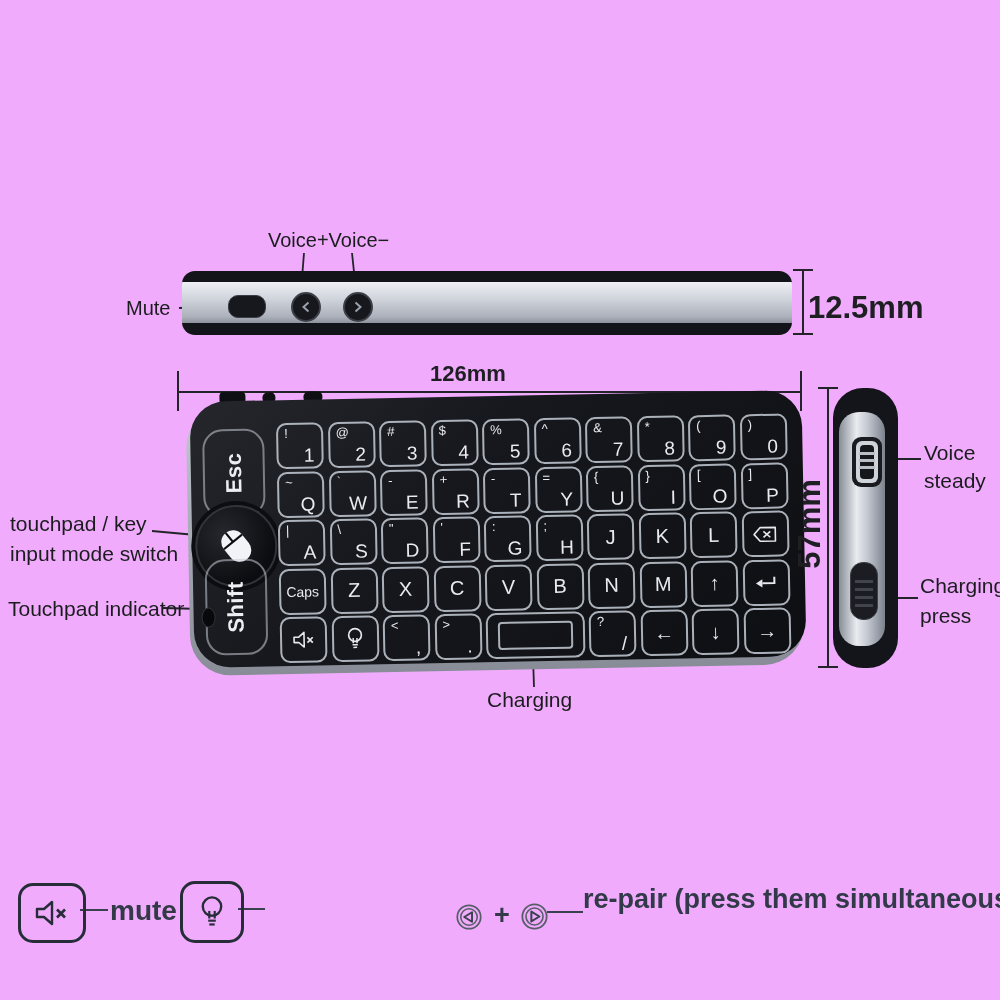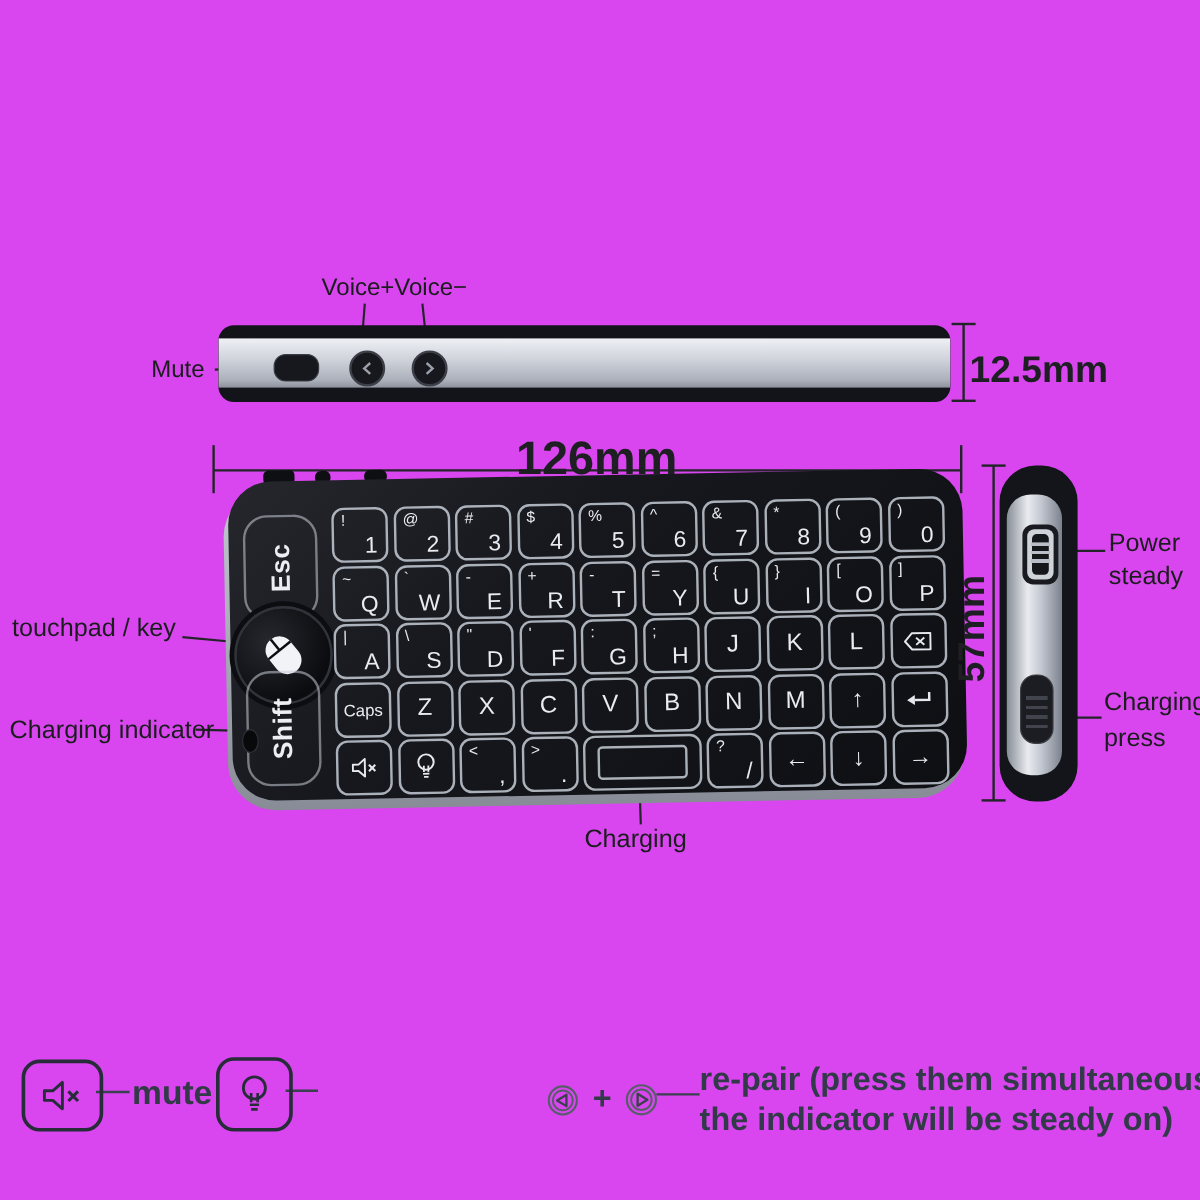--- a/index.html
+++ b/index.html
@@ -1,16 +1,16 @@
 <!DOCTYPE html>
 <html><head>
 <meta charset="utf-8">
 <style>
   html,body{margin:0;padding:0;background:#fff;}
-  .canvas{position:relative;width:1000px;height:1000px;background:#d946ef;overflow:hidden;
+  .canvas{position:relative;width:1000px;height:1000px;background:#f0abfc;overflow:hidden;
           font-family:"Liberation Sans", sans-serif;color:#1b1c1e;}
   .abs{position:absolute;}
   svg.lines{position:absolute;left:0;top:0;width:1000px;height:1000px;pointer-events:none;}
   .lbl{position:absolute;font-size:21px;color:#1b1c1e;white-space:nowrap;}
   .dim{position:absolute;font-weight:bold;color:#1e1f22;white-space:nowrap;}
 
   
   .tv-body{position:absolute;left:182px;top:271px;width:610px;height:64px;border-radius:13px;
            background:#131419;overflow:hidden;}
   .tv-silver{position:absolute;left:0;right:0;top:11px;height:41px;
@@ -115,21 +115,21 @@
         </svg>
     </div>
     <div class="tv-circ" style="left:161px;">
       <svg width="10" height="12" viewBox="0 0 10 12">
         <polyline points="2.5,1.5 7.5,6 2.5,10.5" fill="none" stroke="#9aa0ab" stroke-width="2"></polyline>
         </svg>
     </div>
   </div>
 
   <div class="dim" style="left:808px;top:290px;font-size:31px;">12.5mm</div>
-  <div class="dim" style="left:430px;top:361px;font-size:39px;">126mm</div>
+  <div class="dim" style="left:430px;top:361px;font-size:22px;">126mm</div>
 
   <div class="mv-rot">
     <div class="bump" style="left:222px;top:387px;width:26px;height:12px;border-radius:4px;"></div>
     <div class="bump" style="left:265px;top:388px;width:13px;height:11px;border-radius:5px;"></div>
     <div class="bump" style="left:306px;top:388px;width:19px;height:11px;border-radius:5px;"></div>
     <div class="mv-under"></div>
 
     <div class="mv-body">
       <div class="side-outline" style="top:28px;height:84px;">
         <span class="rot-txt">Esc</span>
@@ -339,35 +339,36 @@
           <div class="key" style="left: 549.5px; top: 217px; width: 43px; height: 42px;">
             <span class="cc">→</span>
           </div>
         </div>
     </div>
   </div>
 
   <div class="dim" style="left:750px;top:506px;width:120px;text-align:center;font-size:31px;transform:rotate(-90deg);">57mm</div>
 
   <div class="lbl" style="left:10px;top:512px;">touchpad / key</div>
-  <div class="lbl" style="left:8px;top:597px;">Charging indicator</div>
+  <div class="lbl" style="left:10px;top:542px;">input mode switch</div>
+  <div class="lbl" style="left:8px;top:597px;">Touchpad indicator</div>
   <div class="lbl" style="left:487px;top:688px;">Charging</div>
 
   <div class="sv-pill">
     <div class="sv-silver"></div>
     <div class="usb">
       <div class="usb-frame"></div>
       <div class="usb-slot"></div>
       <div class="usb-pins"></div>
     </div>
     <div class="slider">
       <div class="slider-ridges"></div>
     </div>
   </div>
-  <div class="lbl" style="left:924px;top:441px;">Power</div>
+  <div class="lbl" style="left:924px;top:441px;">Voice</div>
   <div class="lbl" style="left:924px;top:469px;">steady</div>
   <div class="lbl" style="left:920px;top:574px;">Charging</div>
   <div class="lbl" style="left:920px;top:604px;">press</div>
 
   <div class="lg-box" style="left:18px;top:883px;width:62px;height:54px;">
     <svg width="36" height="30" viewBox="0 0 36 30">
       <polygon points="3,11 10,11 18,4 18,26 10,19 3,19" fill="none" stroke="#262c38" stroke-width="2.4" stroke-linejoin="round"></polygon>
       <line x1="23" y1="11.5" x2="31" y2="19.5" stroke="#262c38" stroke-width="2.6"></line>
       <line x1="31" y1="11.5" x2="23" y2="19.5" stroke="#262c38" stroke-width="2.6"></line>
     </svg>
@@ -389,15 +390,14 @@
     <circle cx="15" cy="15" r="9.5" fill="none" stroke="#575d68" stroke-width="1.8"></circle>
     <polygon points="18.5,9.5 9.5,15 18.5,20.5" fill="none" stroke="#3a414d" stroke-width="2.2" stroke-linejoin="round"></polygon>
   </svg>
   <div class="rp-txt" style="left:494px;top:900px;">+</div>
   <svg class="abs" style="left:521px;top:903px;" width="27" height="27" viewBox="0 0 30 30">
     <circle cx="15" cy="15" r="13.5" fill="none" stroke="#575d68" stroke-width="2"></circle>
     <circle cx="15" cy="15" r="9.5" fill="none" stroke="#575d68" stroke-width="1.8"></circle>
     <polygon points="11.5,9.5 20.5,15 11.5,20.5" fill="none" stroke="#3a414d" stroke-width="2.2" stroke-linejoin="round"></polygon>
   </svg>
   <div class="rp-txt" style="left:583px;top:884px;">re-pair (press them simultaneously</div>
-  <div class="rp-txt" style="left:583px;top:918px;">the indicator will be steady on)</div>
 
 </div>
 
 </body></html>

